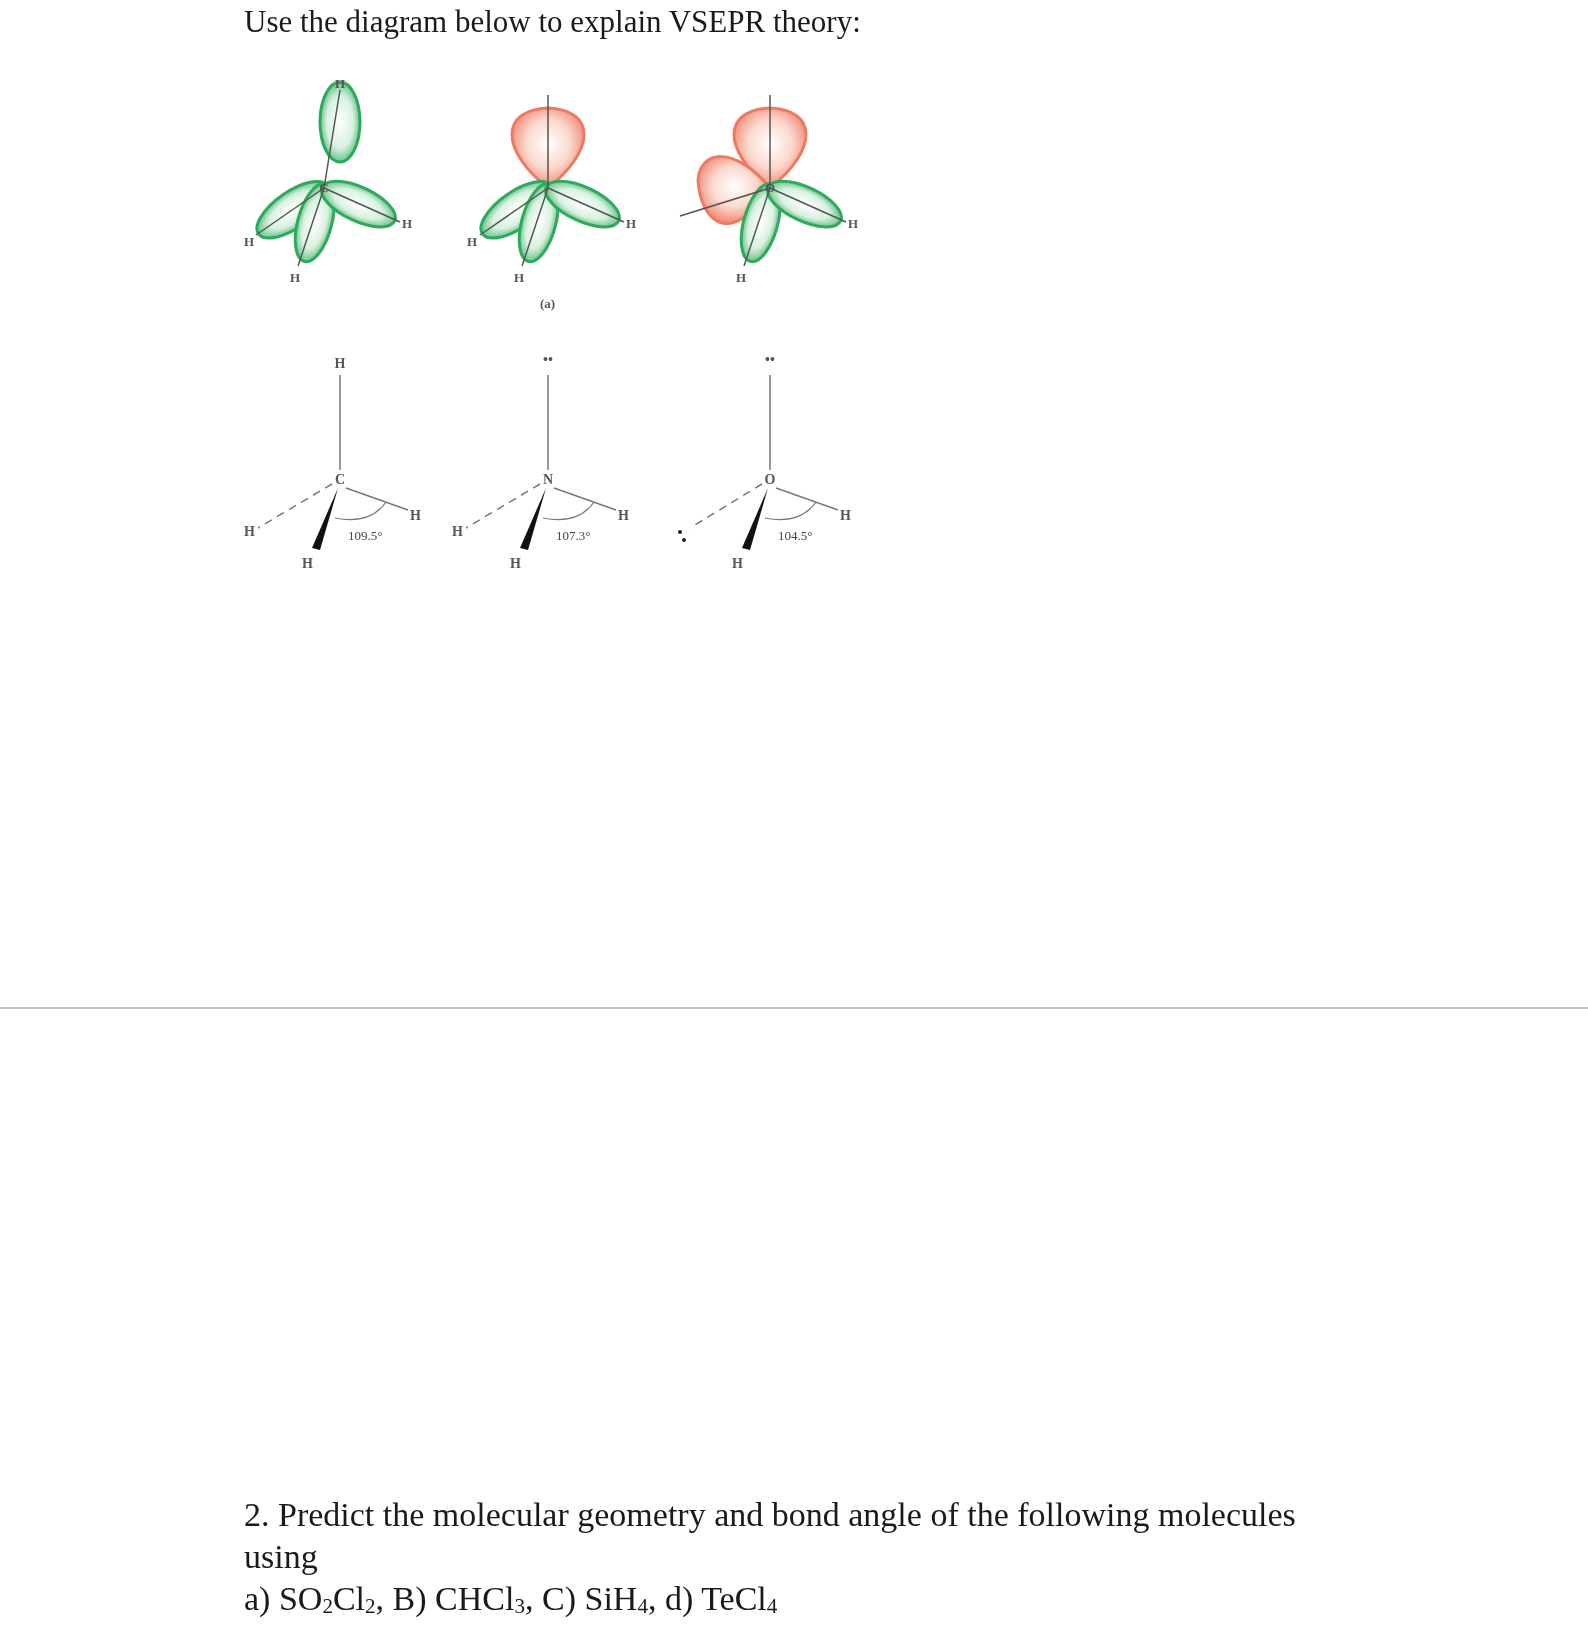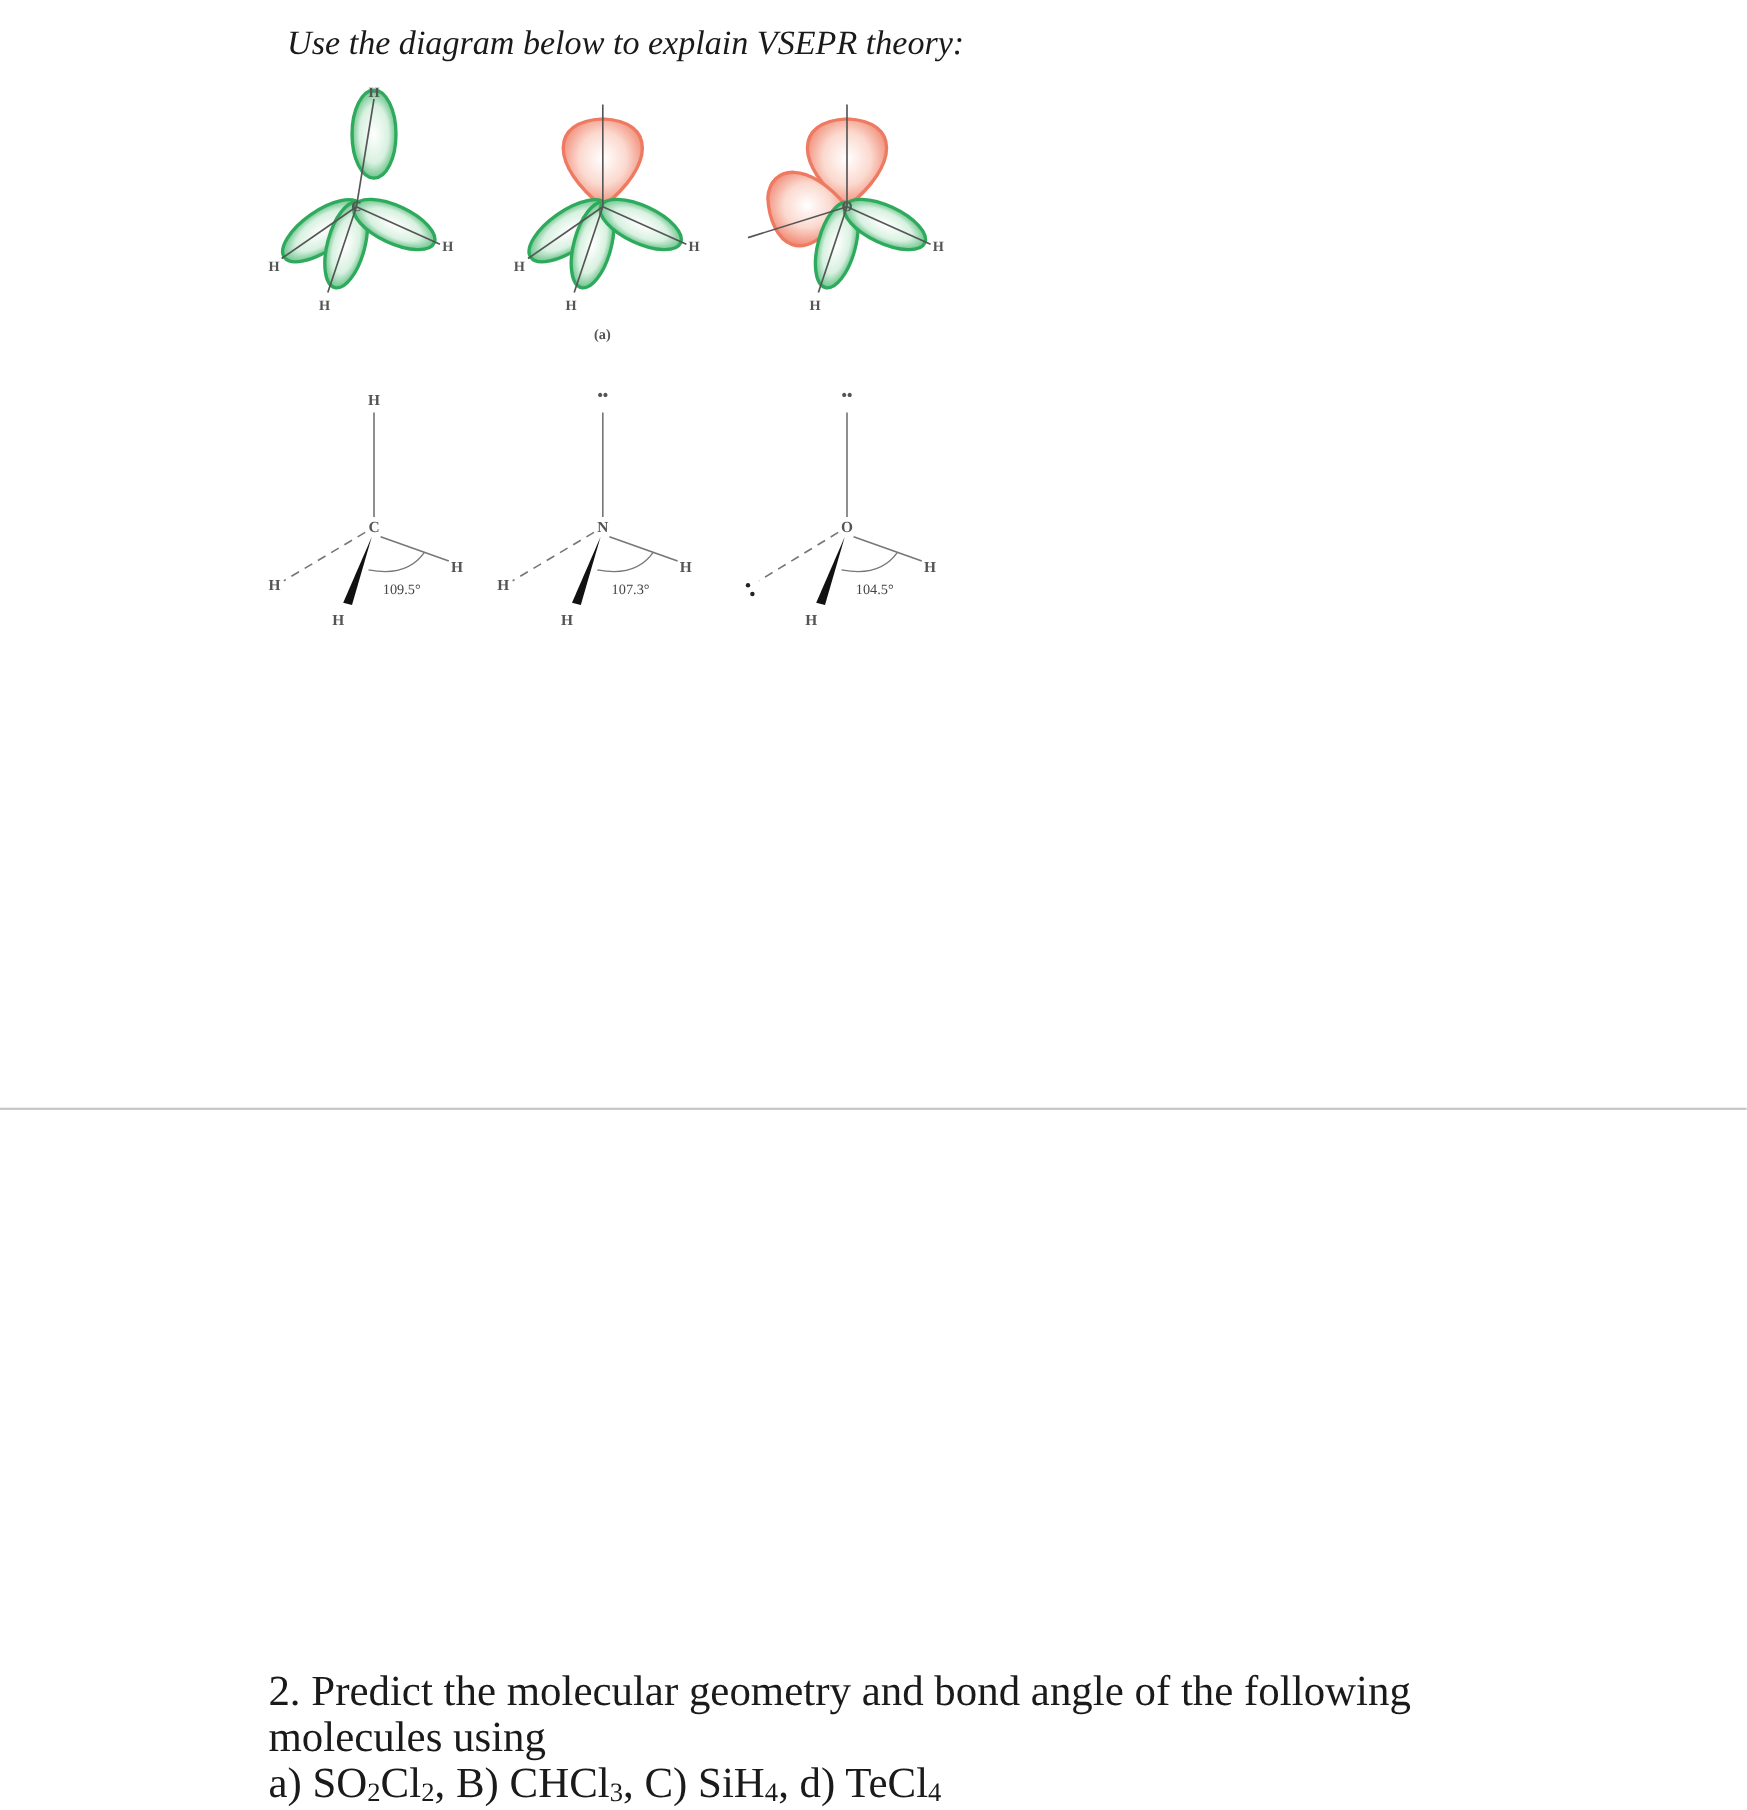--- a/index.html
+++ b/index.html
@@ -1,22 +1,22 @@
 <!DOCTYPE html>
 <html><head>
 <meta charset="utf-8">
 <style>
   html, body { margin: 0; padding: 0; background: #ffffff; }
   body { width: 1588px; height: 1645px; position: relative; overflow: hidden;
          font-family: "Liberation Serif", "DejaVu Serif", serif; color: #1a1a1a; }
-  .title { position: absolute; left: 244px; top: 2px; font-size: 31px; line-height: 40px; margin: 17px; font-weight: normal; font-style: italic; }
+  .title { position: absolute; left: 244px; top: 2px; font-size: 31px; line-height: 40px; margin: 0; font-weight: normal; }
   .figure { position: absolute; left: 230px; top: 70px; width: 700px; height: 520px; }
   .figure svg { width: 700px; height: 520px; display: block; }
   .divider { position: absolute; left: 0; top: 1007px; width: 1588px; height: 0; border-top: 2px solid #c6c6c6; }
-  .question { position: absolute; left: 244px; top: 1494px; width: 1130px; font-size: 39px; line-height: 42px; margin-top: 23px; }
+  .question { position: absolute; left: 244px; top: 1494px; width: 1130px; font-size: 34px; line-height: 42px; }
   .question p { margin: 0; }
   sub { font-size: 0.62em; vertical-align: -0.15em; line-height: 0; }
   .lbl { font-family: "Liberation Serif", serif; font-weight: bold; fill: #555; }
   .ang { font-family: "Liberation Serif", serif; fill: #444; }
 </style>
 </head>
 <body>
 
 <h1 class="title">Use the diagram below to explain VSEPR theory:</h1>
 

